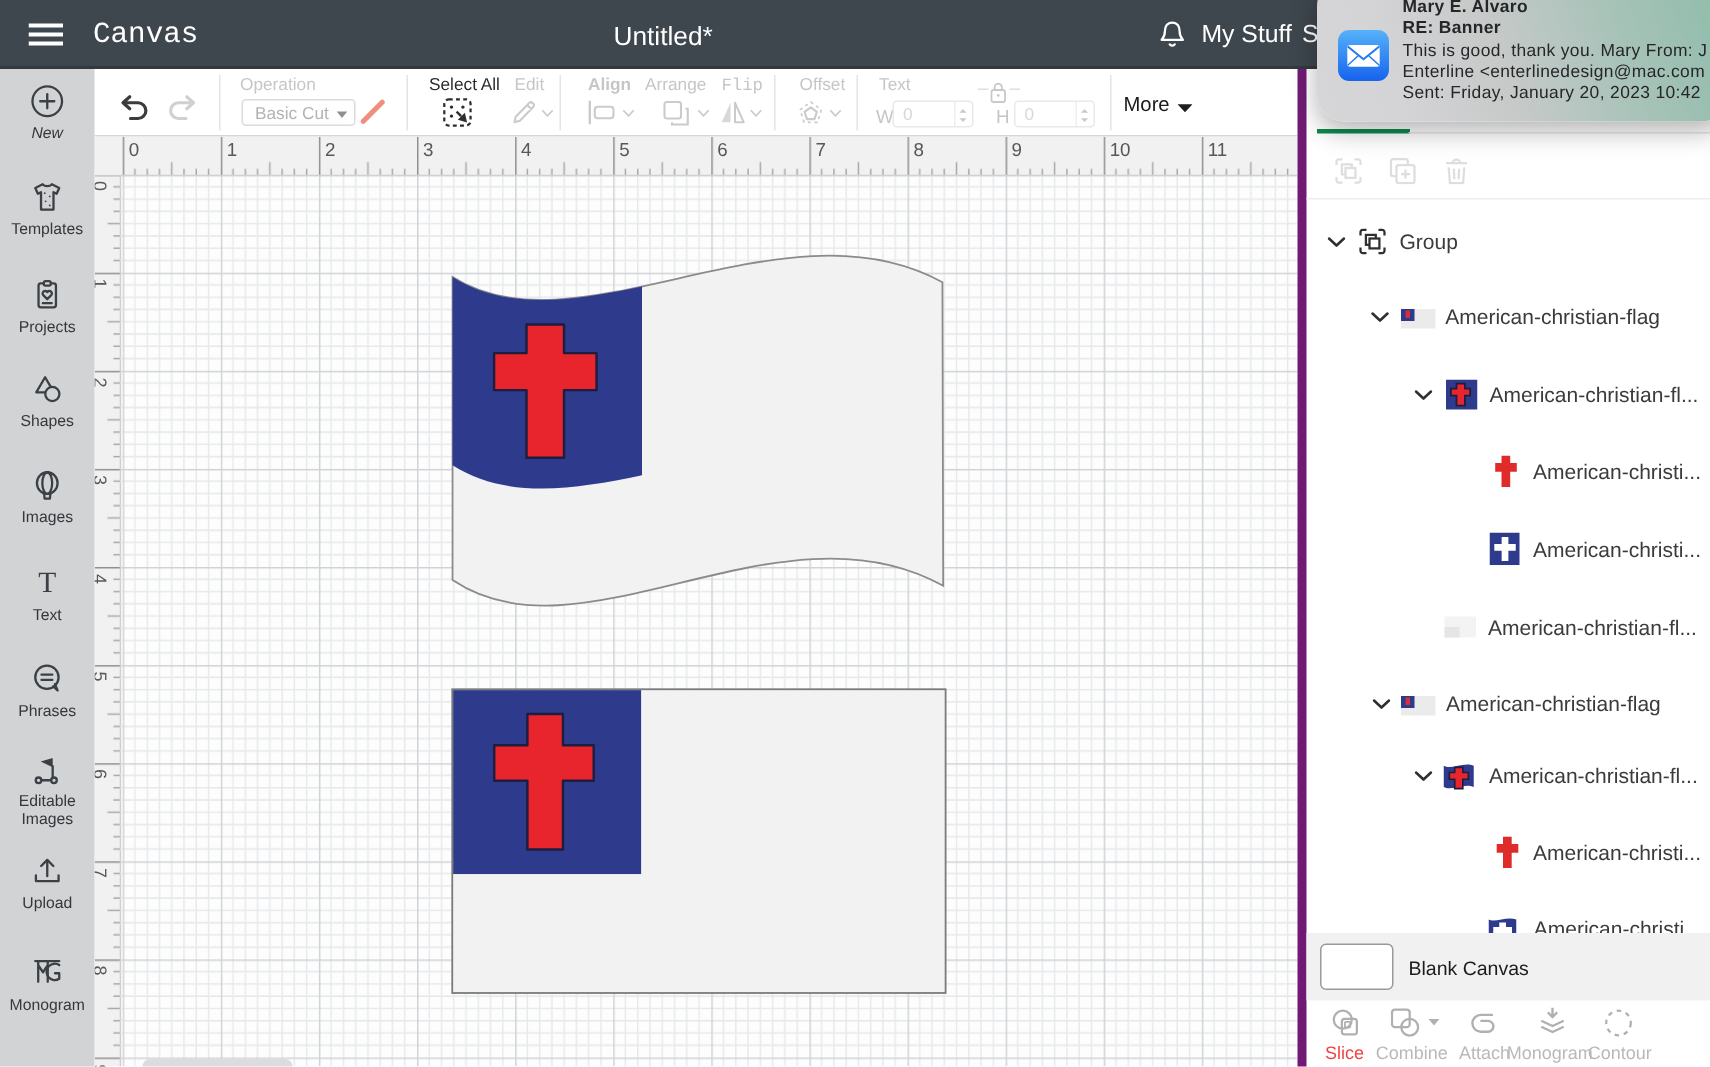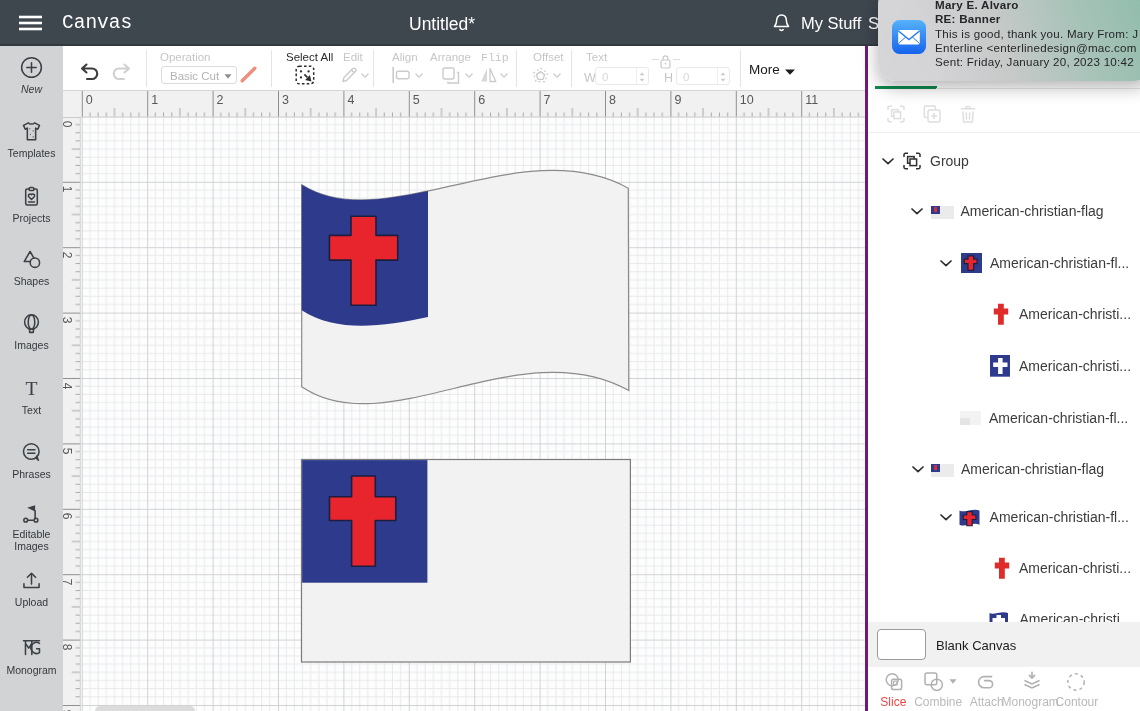--- a/index.html
+++ b/index.html
@@ -8,21 +8,21 @@
 #topbar{position:absolute;left:0;top:0;width:1140px;height:46px;background:#3e464e;z-index:10;}
 #topbar .t{position:absolute;color:#fff;}
 #sidebar{position:absolute;left:0;top:46px;width:63px;height:665px;background:#d2d3d4;z-index:6;}
 .sbi{position:absolute;left:0;width:63px;text-align:center;color:#33383d;}
 .sbi .lab{font-size:10.5px;line-height:12px;color:#33383d;}
 #toolbar{position:absolute;left:63px;top:46px;width:802px;height:45px;background:#fff;border-bottom:1px solid #d6d6d6;z-index:5;}
 .tlab{position:absolute;font-size:11.5px;color:#c6c6c6;white-space:nowrap;}
 .tsep{position:absolute;top:4px;height:37px;width:1px;background:#e4e4e4;}
 #canvas{position:absolute;left:63px;top:91px;width:802px;height:620px;background:#fdfdfd;z-index:1;}
 .rnum{position:absolute;font-size:12.5px;color:#585858;}
-#panel{position:absolute;left:865px;top:46px;width:275px;height:665px;background:#fff;border-left:3px solid #701a75;z-index:7;}
+#panel{position:absolute;left:865px;top:46px;width:275px;height:665px;background:#fff;border-left:6px solid #701a75;z-index:7;}
 .ttext{position:absolute;font-size:14px;color:#3b3b3b;white-space:nowrap;}
 #notif{position:absolute;left:878px;top:-14px;width:274px;height:95px;border-radius:18px;
 background:linear-gradient(251deg,#8ebcaa 0%,#a9c3b9 30%,#c6c9c8 55%,#d4d3d6 80%,#d6d5d8 100%);
 box-shadow:0 6px 18px rgba(0,0,0,.3);z-index:50;overflow:hidden;}
 #notif .nl{position:absolute;left:57px;font-size:11.6px;line-height:14.3px;letter-spacing:0.25px;color:#26262a;white-space:nowrap;}
 </style></head>
 <body>
 
 <div id="topbar">
  <svg class="abs" style="left:19px;top:15px" width="23" height="16" viewBox="0 0 23 16">
@@ -155,21 +155,21 @@
       <path d="M12.4,12.4 L9.4,9.4" stroke="#2e2e2e" stroke-width="1.6"></path>
     </svg>
     <span class="tlab" style="left:280px;top:5px;">Edit</span>
     <svg class="abs" style="left:277px;top:20px" width="19" height="18" viewBox="0 0 19 18">
 <path d="M3,15.5 L3.8,11.8 L12.8,2.6 a1.6,1.6 0 0 1 2.3,0 l0.4,0.4 a1.6,1.6 0 0 1 0,2.3 L6.6,14.5 Z M11.5,4 L14.5,7" fill="none" stroke="#cbcbcb" stroke-width="1.4" stroke-linejoin="round"></path>
     </svg>
     <svg class="abs" style="left:298px;top:27px" width="8" height="5" viewBox="0 0 8 5">
       <path d="M0.5,0.5 L4,4.2 L7.5,0.5" fill="none" stroke="#cbcbcb" stroke-width="1.2"></path>
     </svg>
     <div class="tsep" style="left:310px;"></div>
-    <span class="tlab" style="left:329px;top:5px;">Align</span>
+    <span class="tlab" style="left:329px;top:5px;font-weight:bold;">Align</span>
     <svg class="abs" style="left:329px;top:21px" width="20" height="16" viewBox="0 0 20 16">
 <line x1="1.2" y1="0" x2="1.2" y2="16" stroke="#cbcbcb" stroke-width="1.6"></line>
 <rect x="4.5" y="4.2" width="12.5" height="7.6" rx="2" fill="none" stroke="#cbcbcb" stroke-width="1.4"></rect>
     </svg>
     <svg class="abs" style="left:352px;top:27px" width="8" height="5" viewBox="0 0 8 5">
       <path d="M0.5,0.5 L4,4.2 L7.5,0.5" fill="none" stroke="#cbcbcb" stroke-width="1.2"></path>
     </svg>
     <span class="tlab" style="left:367px;top:5px;">Arrange</span>
     <svg class="abs" style="left:379px;top:21px" width="18" height="17" viewBox="0 0 18 17">
 <rect x="1" y="1" width="11" height="11" rx="1.5" fill="none" stroke="#cbcbcb" stroke-width="1.4"></rect>

